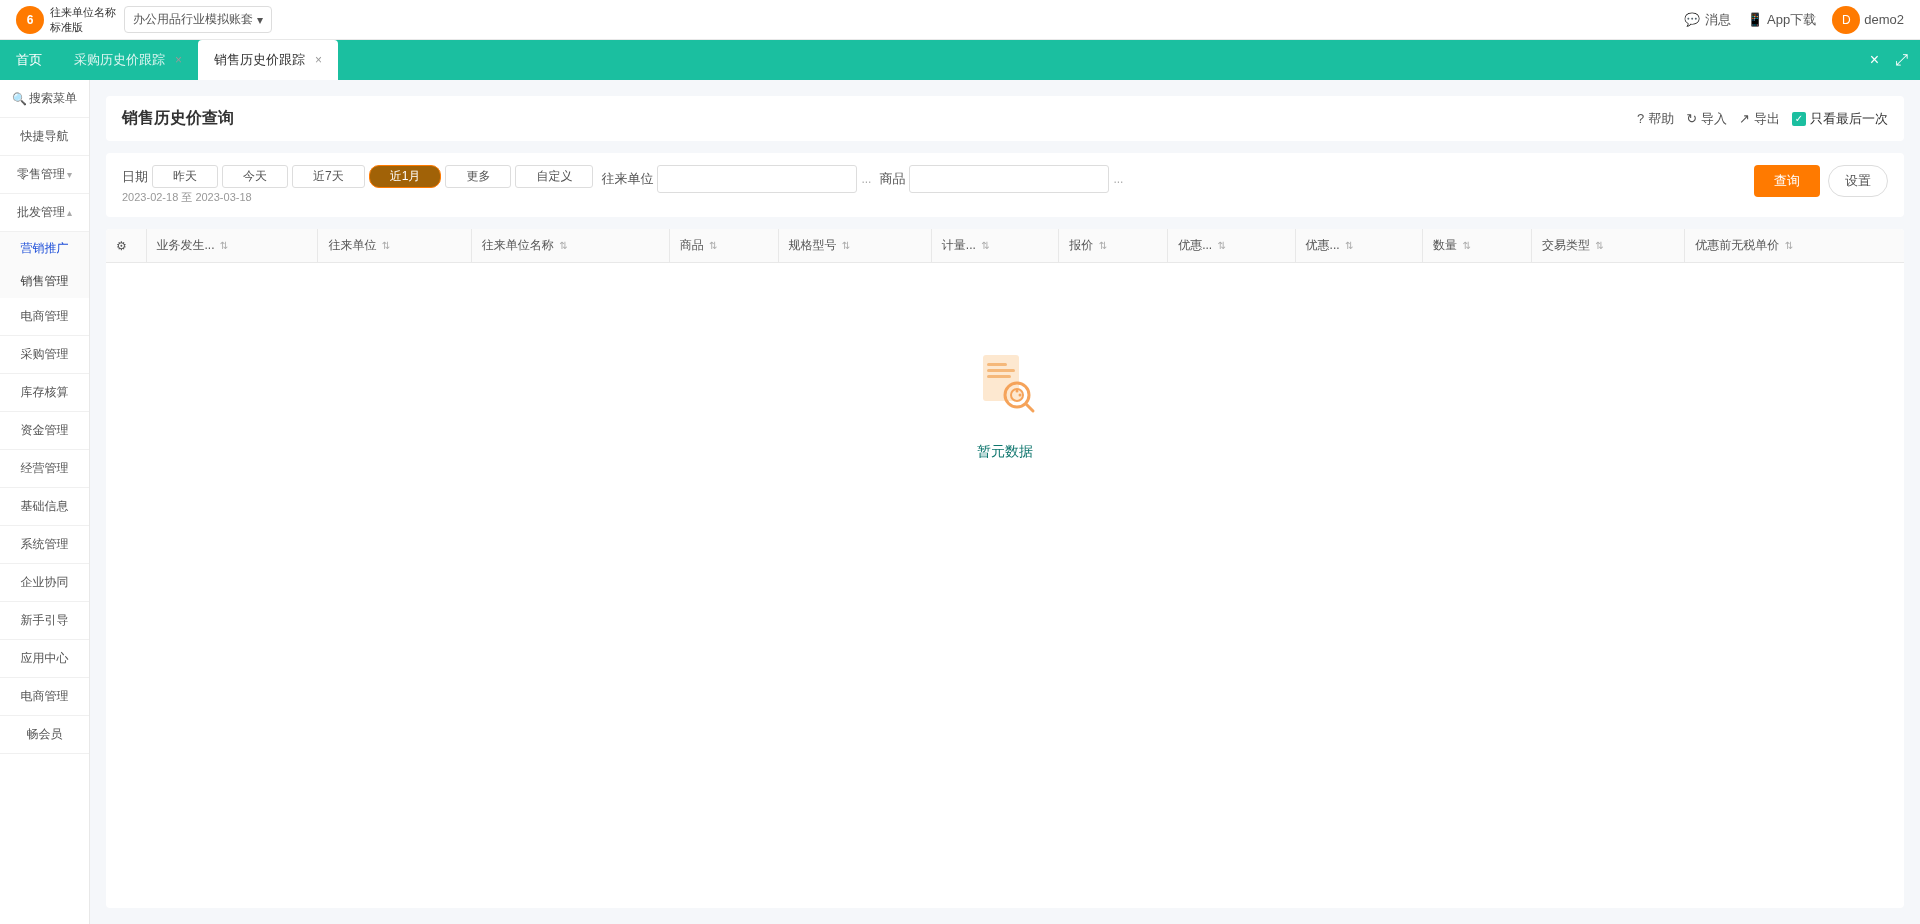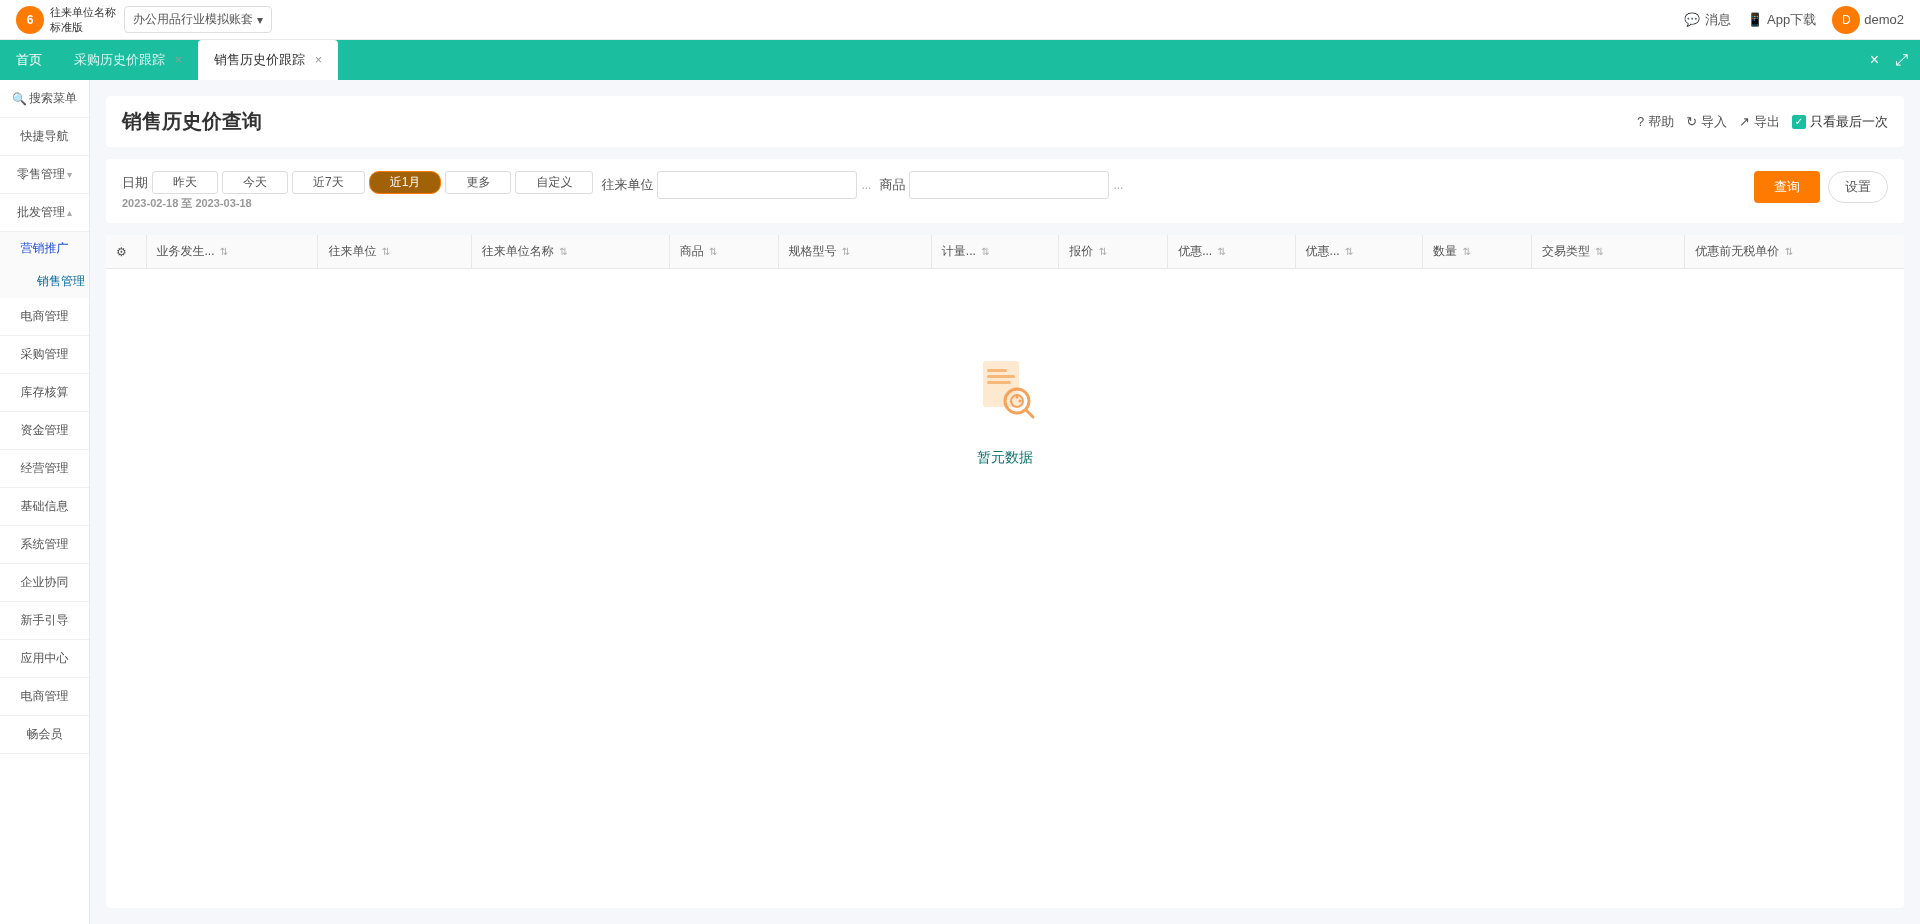--- a/index.html
+++ b/index.html
@@ -162,21 +162,21 @@
       justify-content: center;
     }
     .sidebar-sub-item {
       padding: 8px 4px;
       text-align: center;
       cursor: pointer;
       font-size: 12px;
       color: #1d4ed8;
       background: #fafafa;
     }
-    .sidebar-sub-item.active { color: #0369a1; font-weight: 500; text-align: right; }
+    .sidebar-sub-item.active { color: #404040; font-weight: 500; }
     .expand-icon { font-size: 10px; color: #aaa; }
 
     
     .content-area {
       flex: 1;
       display: flex;
       flex-direction: column;
       background: #f5f7fa;
       overflow: hidden;
     }
@@ -194,21 +194,21 @@
     
     .page-header {
       display: flex;
       align-items: center;
       justify-content: space-between;
       background: #fff;
       padding: 12px 16px;
       border-radius: 4px;
     }
     .page-title {
-      font-size: 20px;
+      font-size: 16px;
       font-weight: 600;
       color: #333;
     }
     .page-header-actions {
       display: flex;
       align-items: center;
       gap: 12px;
     }
     .header-action-item {
       display: flex;
@@ -281,21 +281,20 @@
     }
     .date-btn.active {
       background: #a16207;
       color: #fff;
       border-color: #ff7a00;
       border-radius: 10px;
     }
     .date-range-text {
       font-size: 11px;
       color: #999;
-      font-weight: bold;
     }
     .filter-input-group {
       display: flex;
       align-items: center;
       gap: 4px;
     }
     .filter-input {
       width: 200px;
       height: 28px;
       border: 1px solid #ddd;

